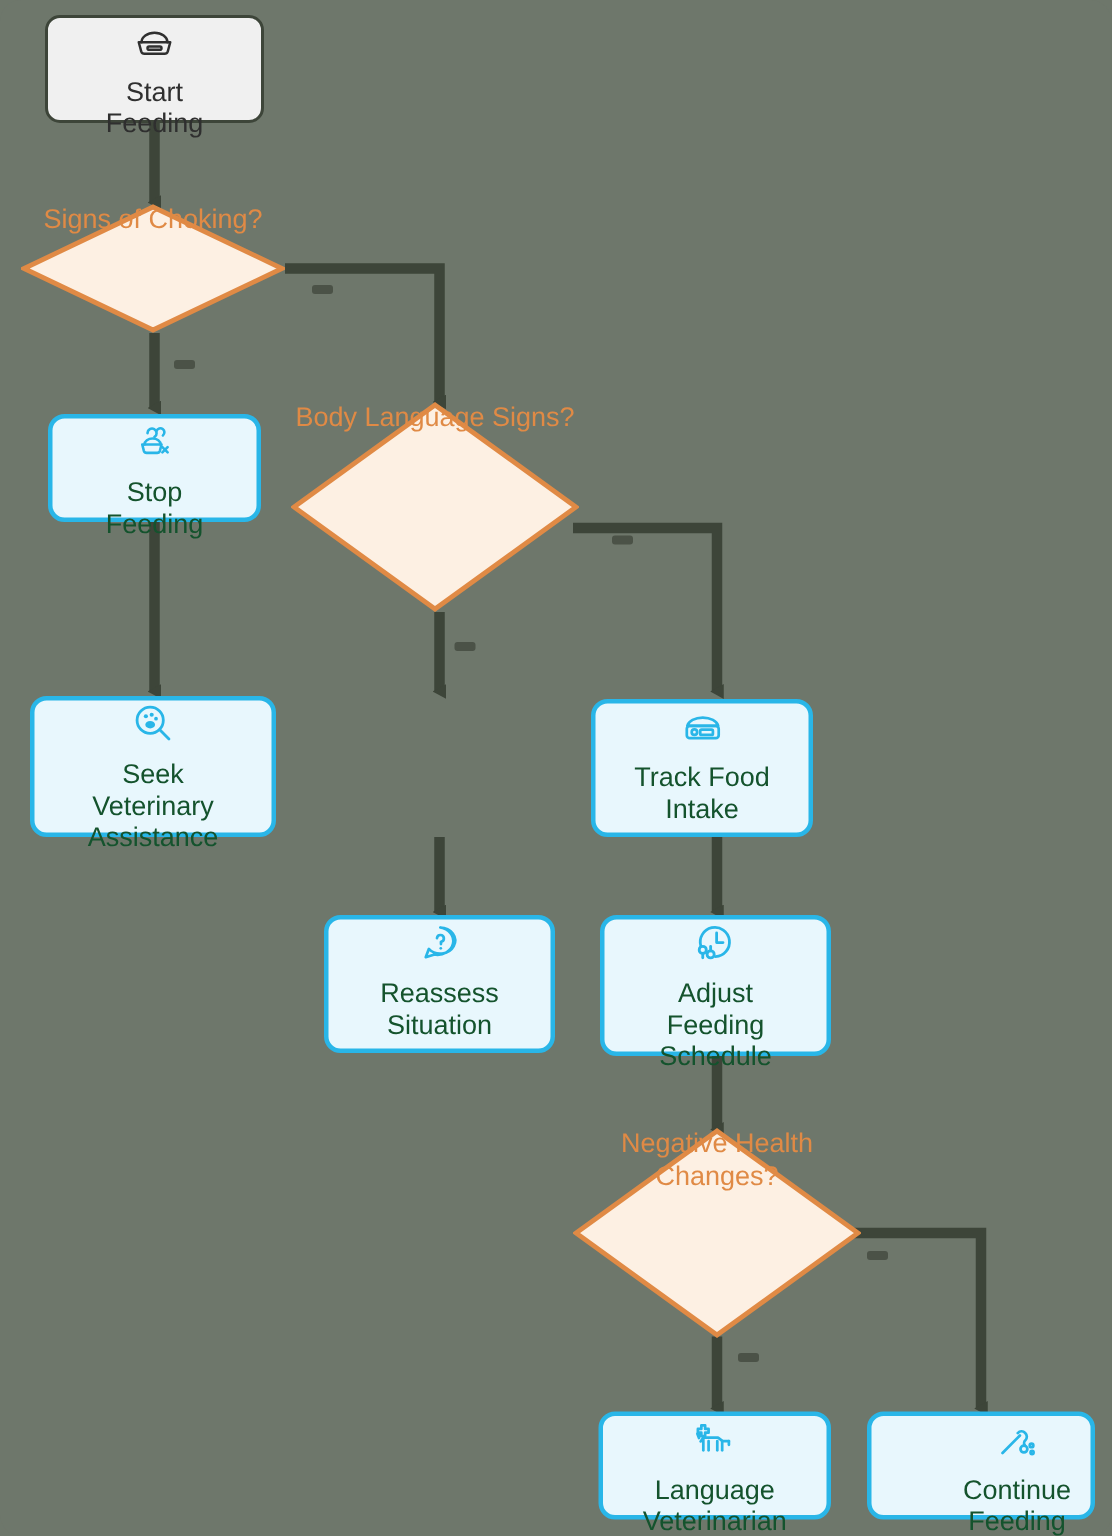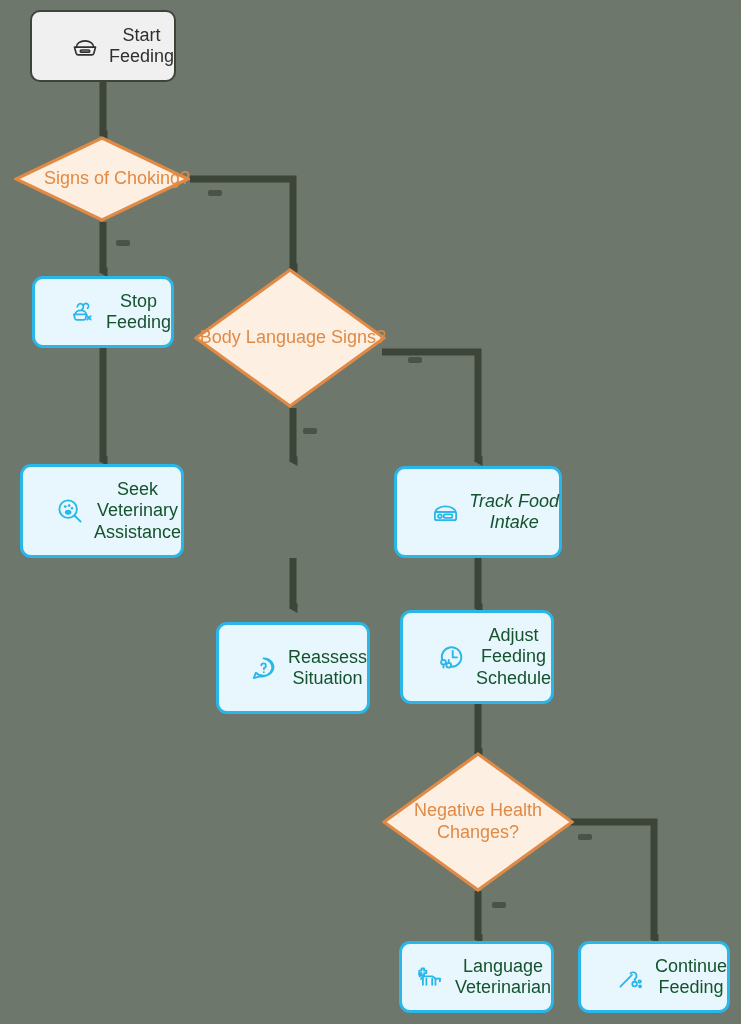--- a/index.html
+++ b/index.html
@@ -20,24 +20,25 @@
     position: absolute;
     left: 0; top: 0;
     width: 741px;
     height: 1024px;
   }
   .node {
     position: absolute;
     box-sizing: border-box;
     display: flex;
     align-items: center;
-    justify-content: flex-end;
+    justify-content: flex-start;
     gap: 9px;
     text-align: center;
     line-height: 1.18;
+    flex-direction: column;
   }
   
   .node-start {
     background: #f0f0f0;
     border: 2px solid #3d4539;
     border-radius: 10px;
     color: #2f2f2f;
     font-size: 18px;
   }
   .node-start .ico { color: #2f2f2f; }
@@ -189,34 +190,34 @@
         <circle cx="13.6" cy="9.7" r="1.0" fill="currentColor" stroke="none"></circle>
         <ellipse cx="10.5" cy="12.9" rx="2.6" ry="2.0" fill="currentColor" stroke="none"></ellipse>
       </svg>
     </span>
     <span class="lbl">Seek
 Veterinary
 Assistance</span>
   </div>
 
 
-  <div class="node node-process" style="left:394px; top:466px; width:168px; height:92px;font-style:italic;">
+  <div class="node node-process" style="left:394px; top:466px; width:148px; height:92px;">
     <span class="ico">
       <svg width="29" height="29" viewBox="0 0 24 24" fill="none" stroke="currentColor" stroke-width="1.5" stroke-linecap="round" stroke-linejoin="round">
         <path d="M3.5 11.5 a8.6 5.4 0 0 1 17 0 Z"></path>
         <rect x="3.2" y="11.5" width="17.6" height="6.8" rx="1.6"></rect>
         <circle cx="7.4" cy="15" r="1.5"></circle>
         <rect x="10.6" y="13.6" width="7" height="2.9" rx="0.7"></rect>
       </svg>
     </span>
     <span class="lbl">Track Food
 Intake</span>
   </div>
 
-  <div class="node node-process" style="left:216px; top:610px; width:154px; height:92px;margin-top:12px;">
+  <div class="node node-process" style="left:216px; top:610px; width:154px; height:92px;">
     <span class="ico">
       <svg width="29" height="29" viewBox="0 0 24 24" fill="none" stroke="currentColor" stroke-width="1.5" stroke-linecap="round" stroke-linejoin="round">
         <path d="M12 3.6 a8.2 7.2 0 1 1 -6.3 11.8 L4 20 l4.8 -1.5 A8.6 7.4 0 0 0 12 3.6 Z"></path>
         <path d="M10.2 9.4 a1.9 1.9 0 1 1 2.2 2.1 v1.2"></path>
         <circle cx="12.3" cy="15.1" r="0.75" fill="currentColor" stroke="none"></circle>
       </svg>
     </span>
     <span class="lbl">Reassess
 Situation</span>
   </div>

